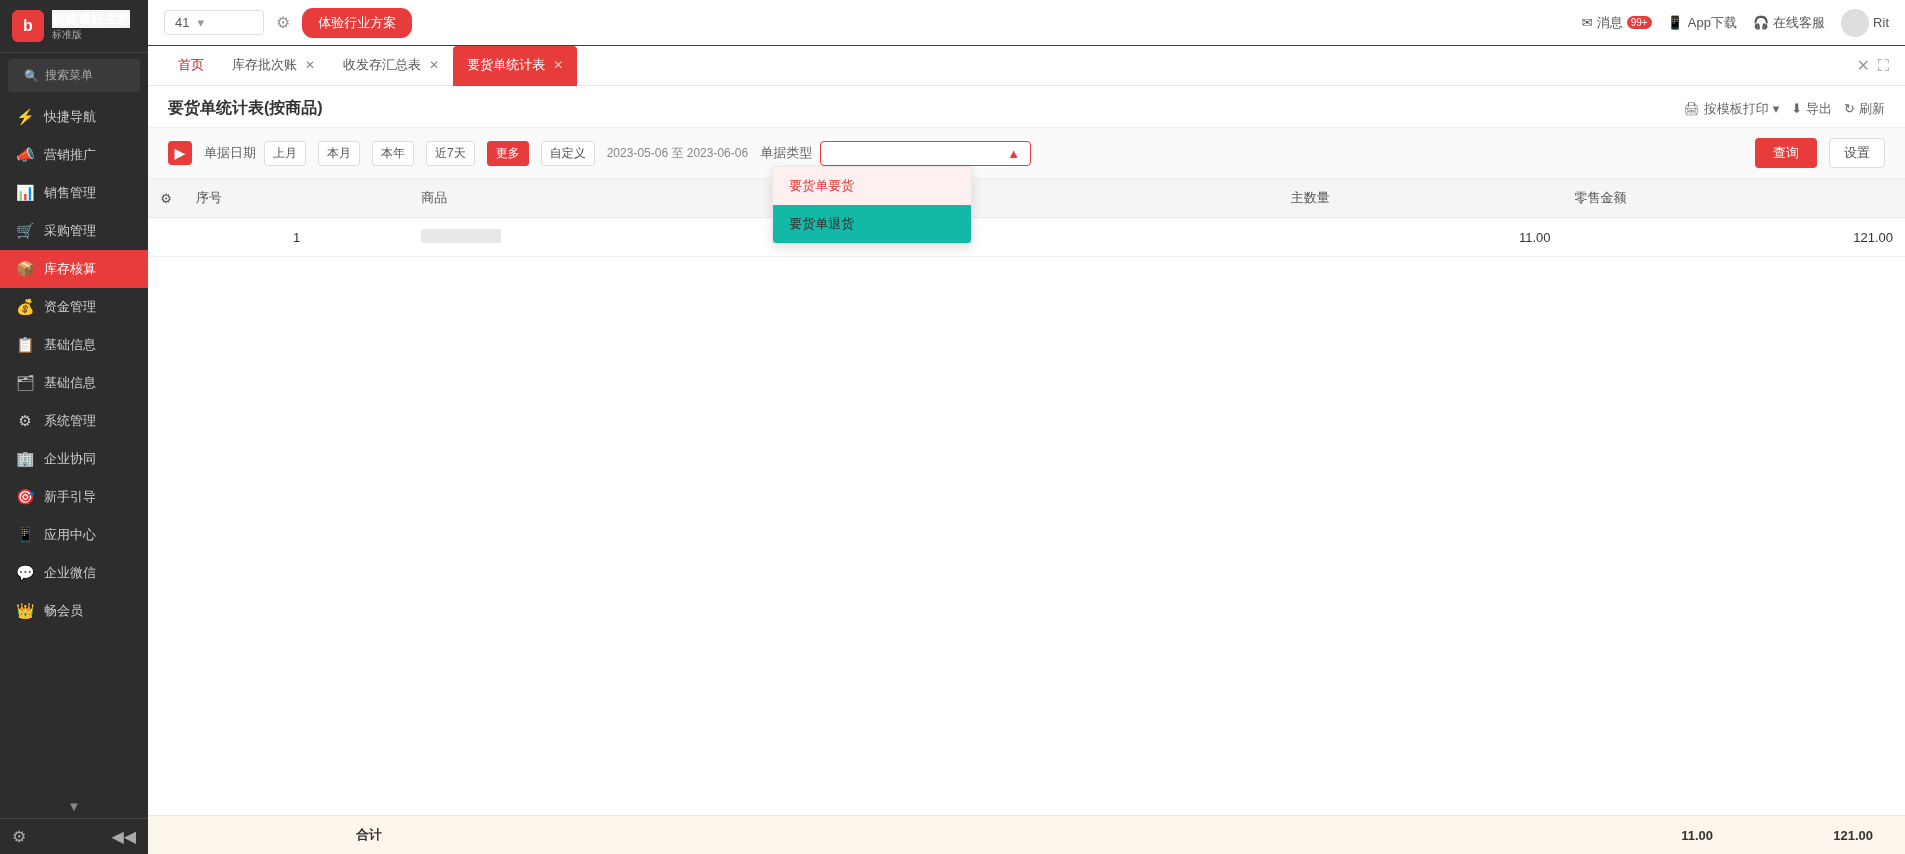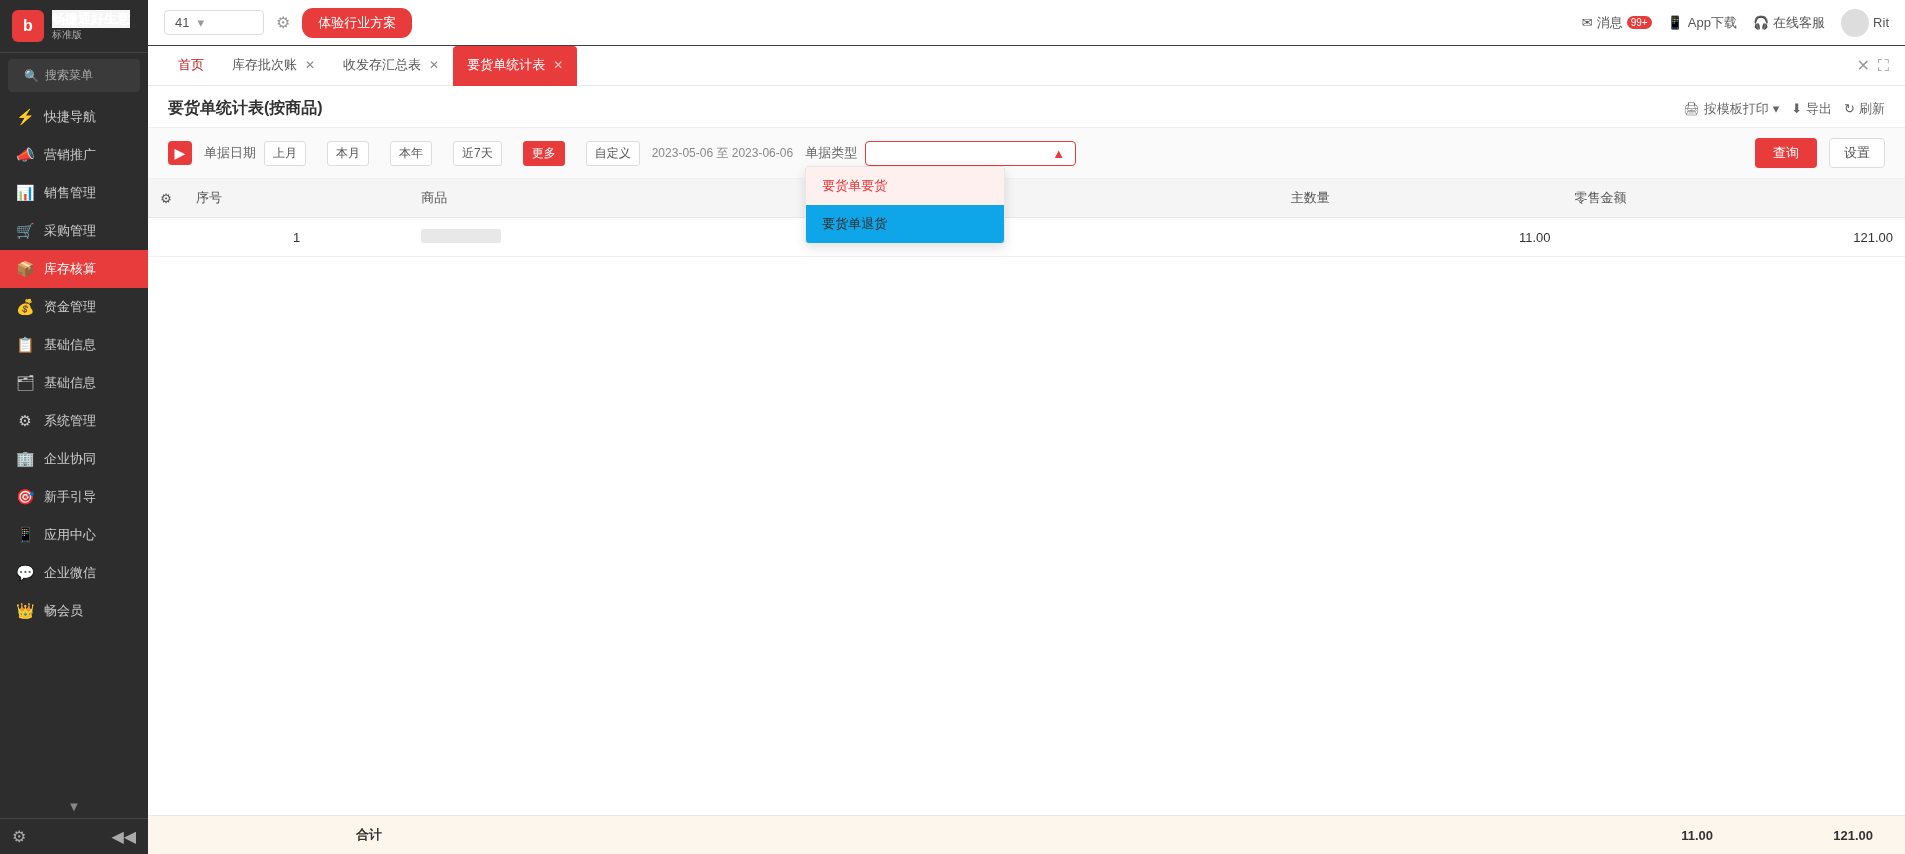--- a/index.html
+++ b/index.html
@@ -235,21 +235,21 @@
       justify-content: center;
       font-size: 14px;
       flex-shrink: 0;
     }
     .filter-section {
       display: flex;
       align-items: center;
       gap: 8px;
     }
     .filter-label { color: #666; font-size: 13px; white-space: nowrap; }
-    .date-btns { display: flex; gap: 21px; }
+    .date-btns { display: flex; gap: 12px; }
     .date-btn {
       padding: 3px 8px;
       border: 1px solid #ddd;
       border-radius: 3px;
       background: white;
       font-size: 12px;
       color: #555;
       cursor: pointer;
     }
     .date-btn.more {
@@ -322,22 +322,22 @@
       padding: 5px 14px;
       border-radius: 4px;
       cursor: pointer;
       font-size: 13px;
     }
 
     
     .dropdown-overlay {
       position: absolute;
       top: 100%;
-      left: 0;
-      background: #0ea5e9;
+      left: 12px;
+      background: #14b8a6;
       border: 1px solid #e8e8e8;
       border-radius: 4px;
       box-shadow: 0 4px 12px rgba(0,0,0,0.12);
       z-index: 100;
       min-width: 200px;
     }
     .dropdown-item {
       padding: 10px 16px;
       font-size: 13px;
       color: #333;

